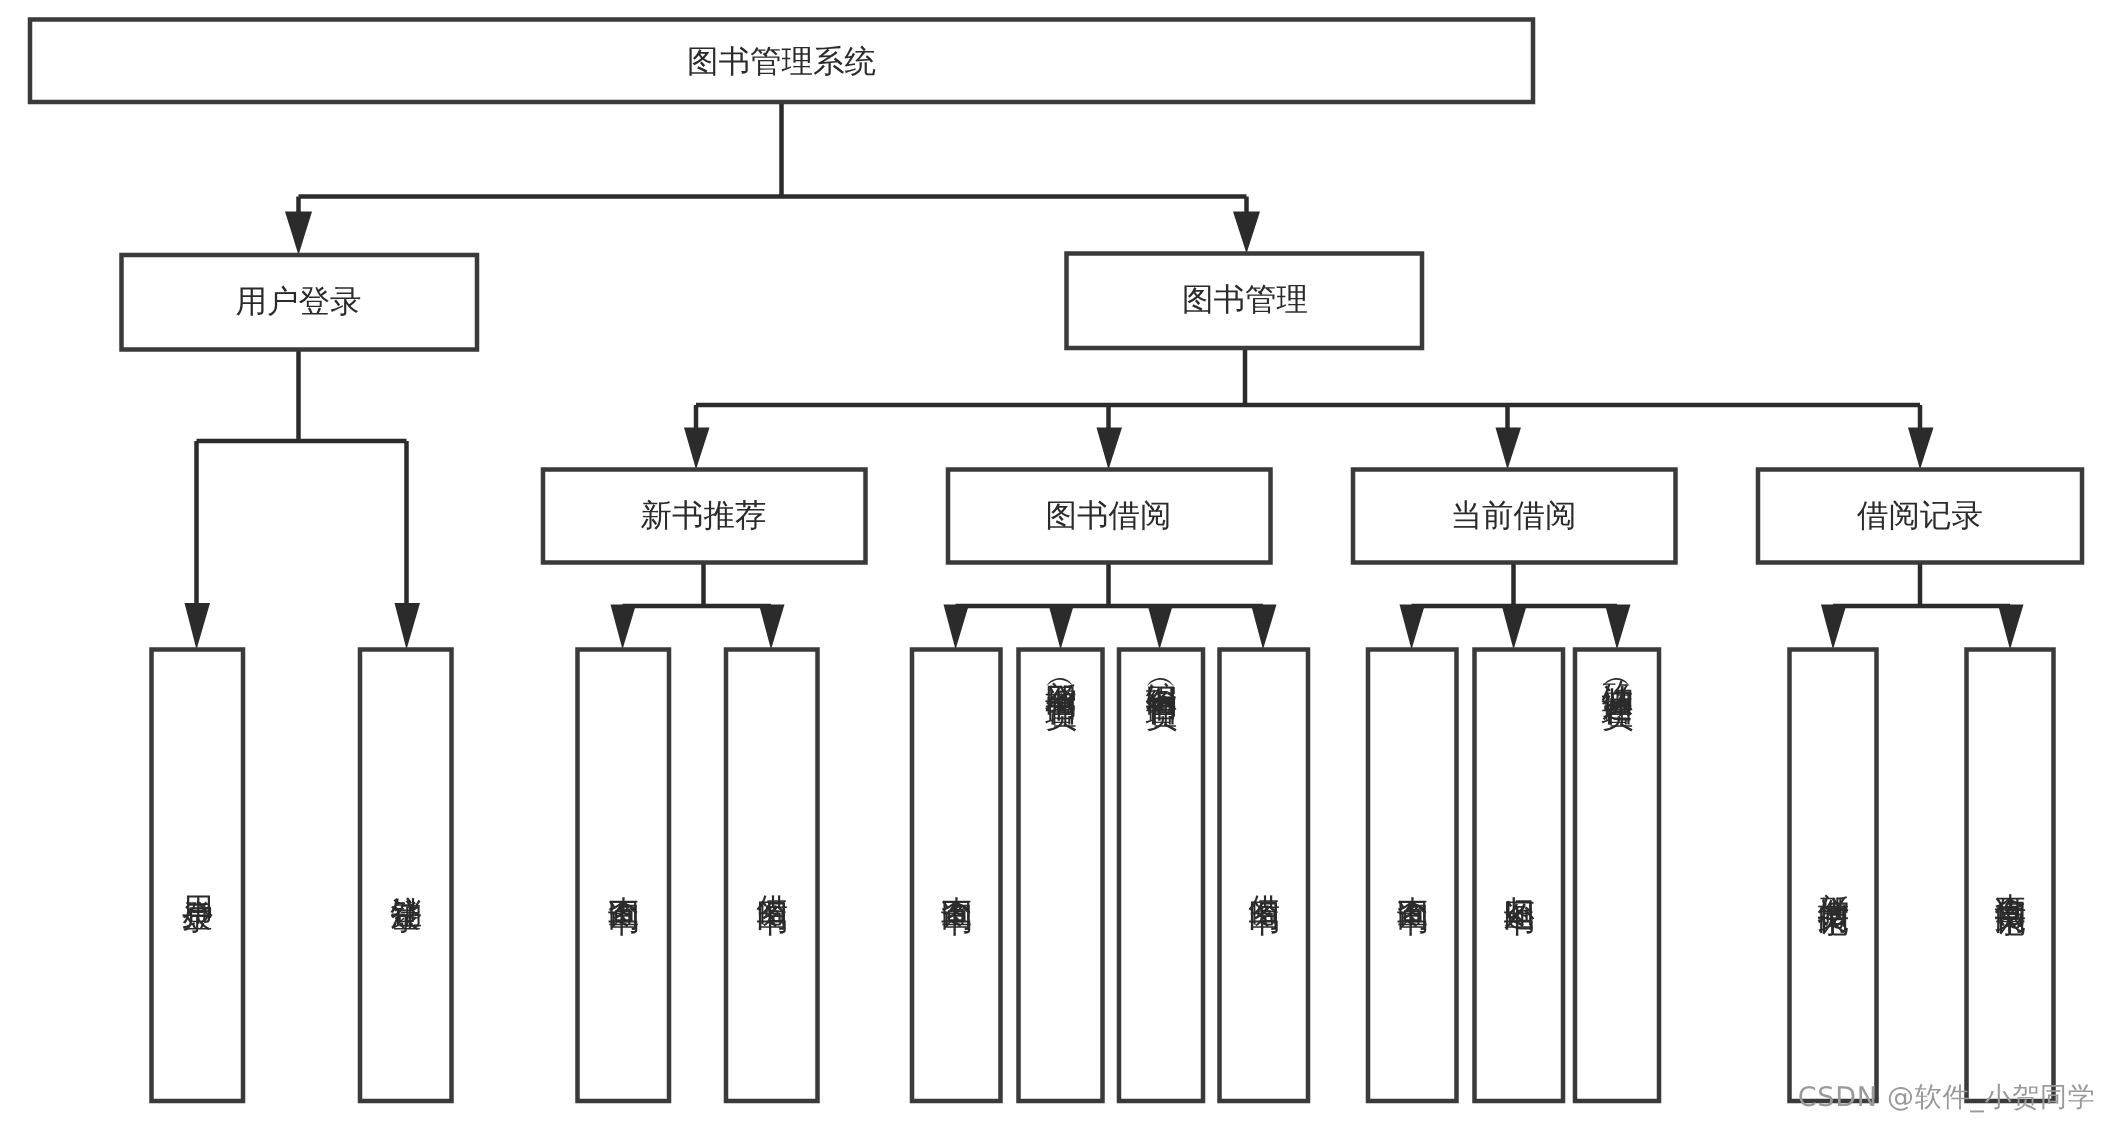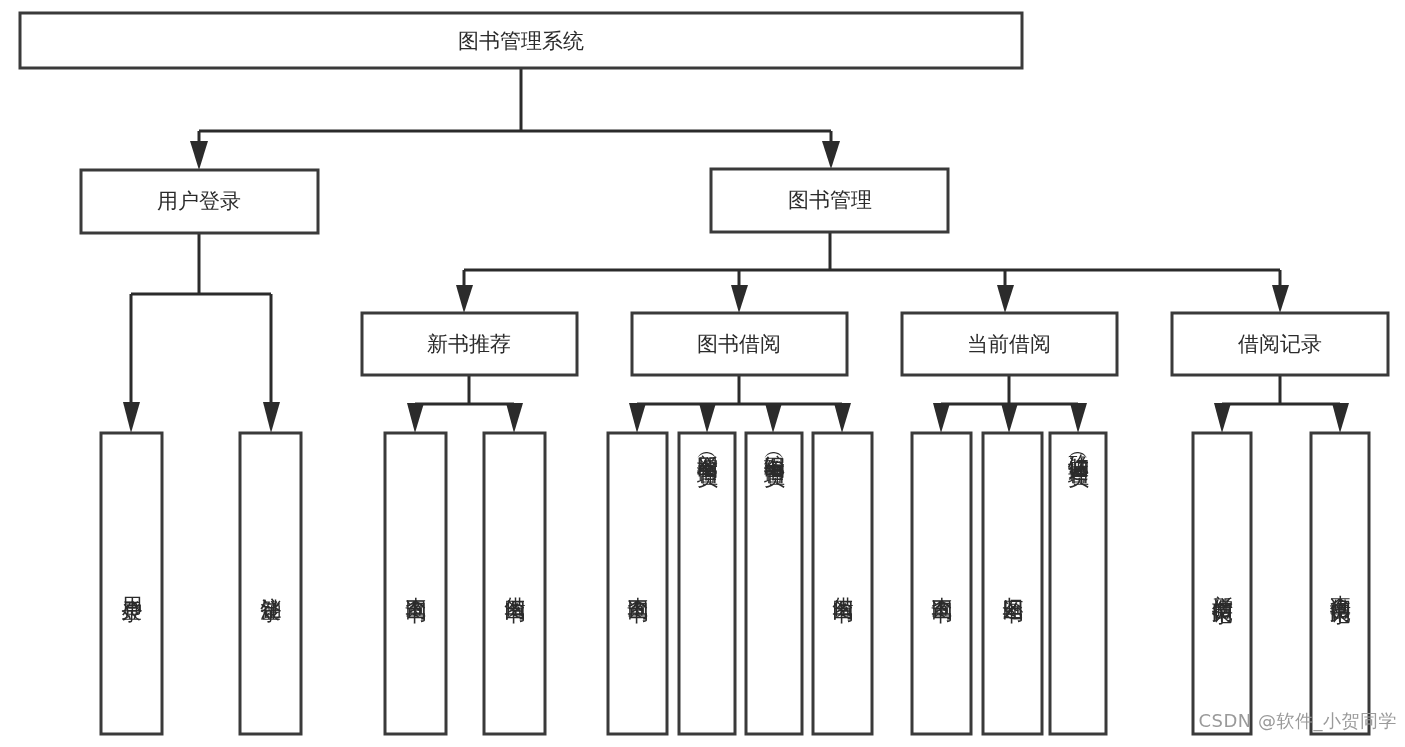--- a/index.html
+++ b/index.html
@@ -63,21 +63,21 @@
     font-size: 21px;
     line-height: 1.18;
     letter-spacing: 2px;
     color: #2b2b2b;
     white-space: nowrap;
     text-align: left;
   }
   .watermark {
     position: absolute;
     right: 8px;
-    bottom: 14px;
+    bottom: 4px;
     font-family: "DejaVu Sans", "Liberation Sans", sans-serif;
     font-size: 18px;
     color: #9a9a9a;
     white-space: nowrap;
     letter-spacing: 0.5px;
   }
 </style>
 </head>
 <body>
 

